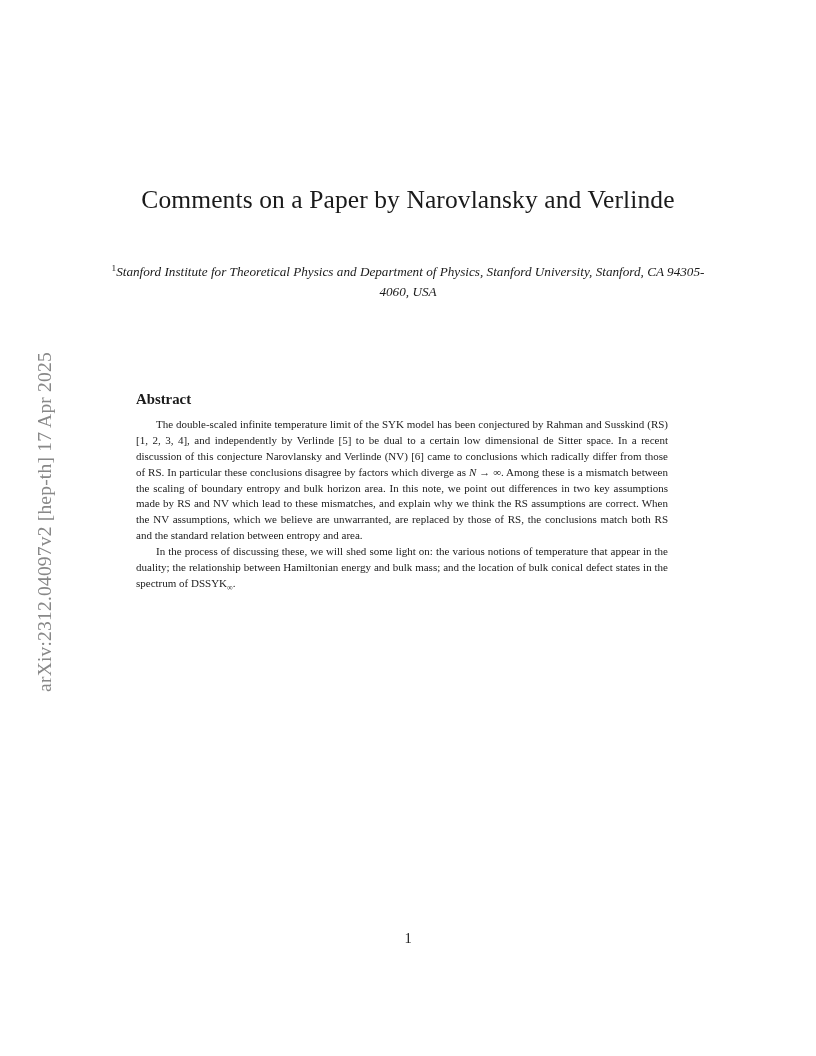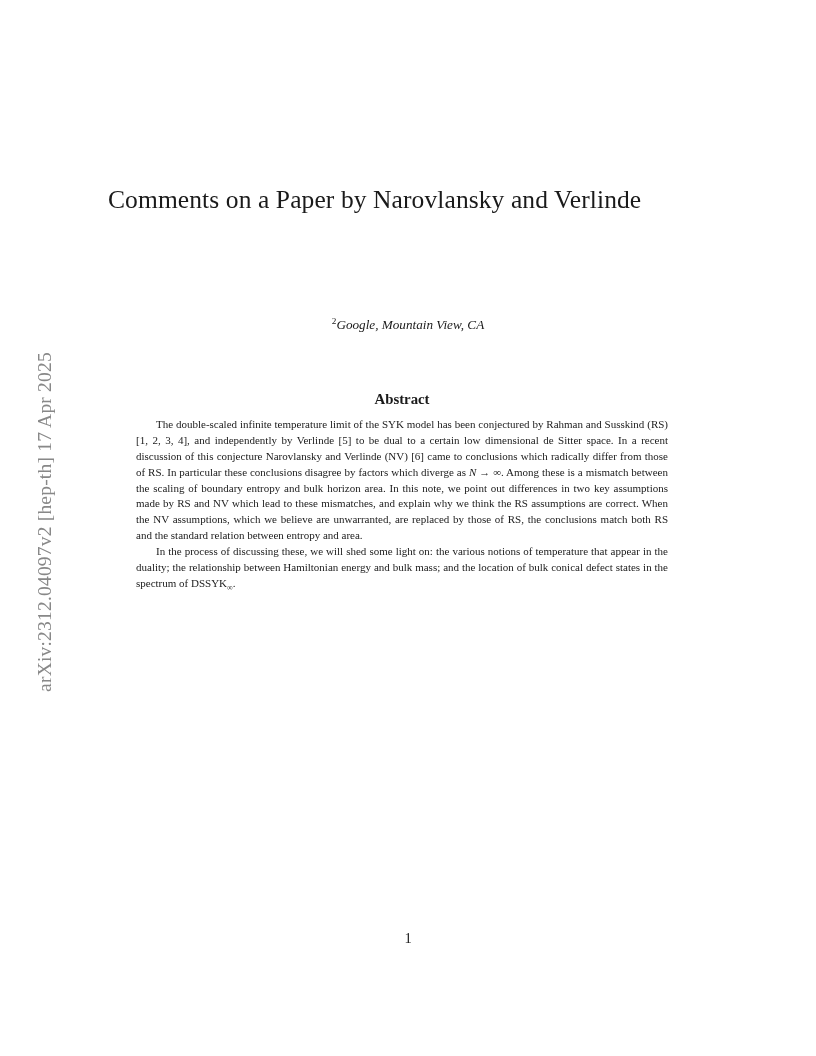--- a/index.html
+++ b/index.html
@@ -37,21 +37,21 @@
     top: 0;
     width: 816px;
     height: 1056px;
   }
 
   #title {
     position: absolute;
     left: 108px;
     top: 167px;
     width: 600px;
-    text-align: left;
+    text-align: center;
     font-size: 25.5px;
     font-weight: normal;
     line-height: 1.25;
     letter-spacing: 0.1px;
   }
 
   #authors {
     position: absolute;
     left: 108px;
     top: 224px;
@@ -73,21 +73,21 @@
   }
   .affil sup { font-size: 0.7em; vertical-align: super; font-style: normal; }
   #affil-1 { top: 262px; }
   #affil-2 { top: 315px; }
 
   #abstract-heading {
     position: absolute;
     left: 136px;
     top: 391px;
     width: 532px;
-    text-align: center;
+    text-align: left;
     font-size: 14.8px;
     font-weight: bold;
   }
 
   #abstract-body {
     position: absolute;
     left: 136px;
     top: 417px;
     width: 532px;
     font-size: 11px;
@@ -115,22 +115,22 @@
 </head>
 <body>
 
 <div id="page">
 
   <div id="arxiv-stamp">arXiv:2312.04097v2  [hep-th]  17 Apr 2025</div>
 
   <h1 id="title">Comments on a Paper by Narovlansky and Verlinde</h1>
 
 
+  <div class="affil" id="affil-1"><sup>1</sup><span>Stanford Institute for Theoretical Physics and Department of Physics, Stanford University, Stanford, CA 94305-4060, USA</span></div>
 
-  <div class="affil" id="affil-2"><sup>2</sup><span>Google, Mountain View, CA</span></div>
 
   <div id="abstract-heading">Abstract</div>
 
   <div id="abstract-body">
     <p><span>The double-scaled infinite temperature limit of the SYK model has been conjectured by Rahman and Susskind (RS) [1, 2, 3, 4], and independently by Verlinde [5] to be dual to a certain low dimensional de Sitter space. In a recent discussion of this conjecture Narovlansky and Verlinde (NV) [6] came to conclusions which radically differ from those of RS. In particular these conclusions disagree by factors which diverge as </span><span class="mathvar">N</span><span> → ∞</span><span>. Among these is a mismatch between the scaling of boundary entropy and bulk horizon area. In this note, we point out differences in two key assumptions made by RS and NV which lead to these mismatches, and explain why we think the RS assumptions are correct. When the NV assumptions, which we believe are unwarranted, are replaced by those of RS, the conclusions match both RS and the standard relation between entropy and area.</span></p>
     <p><span>In the process of discussing these, we will shed some light on: the various notions of temperature that appear in the duality; the relationship between Hamiltonian energy and bulk mass; and the location of bulk conical defect states in the spectrum of DSSYK</span><span class="sub-inf">∞</span><span>.</span></p>
   </div>
 
   <div id="page-number">1</div>
 

